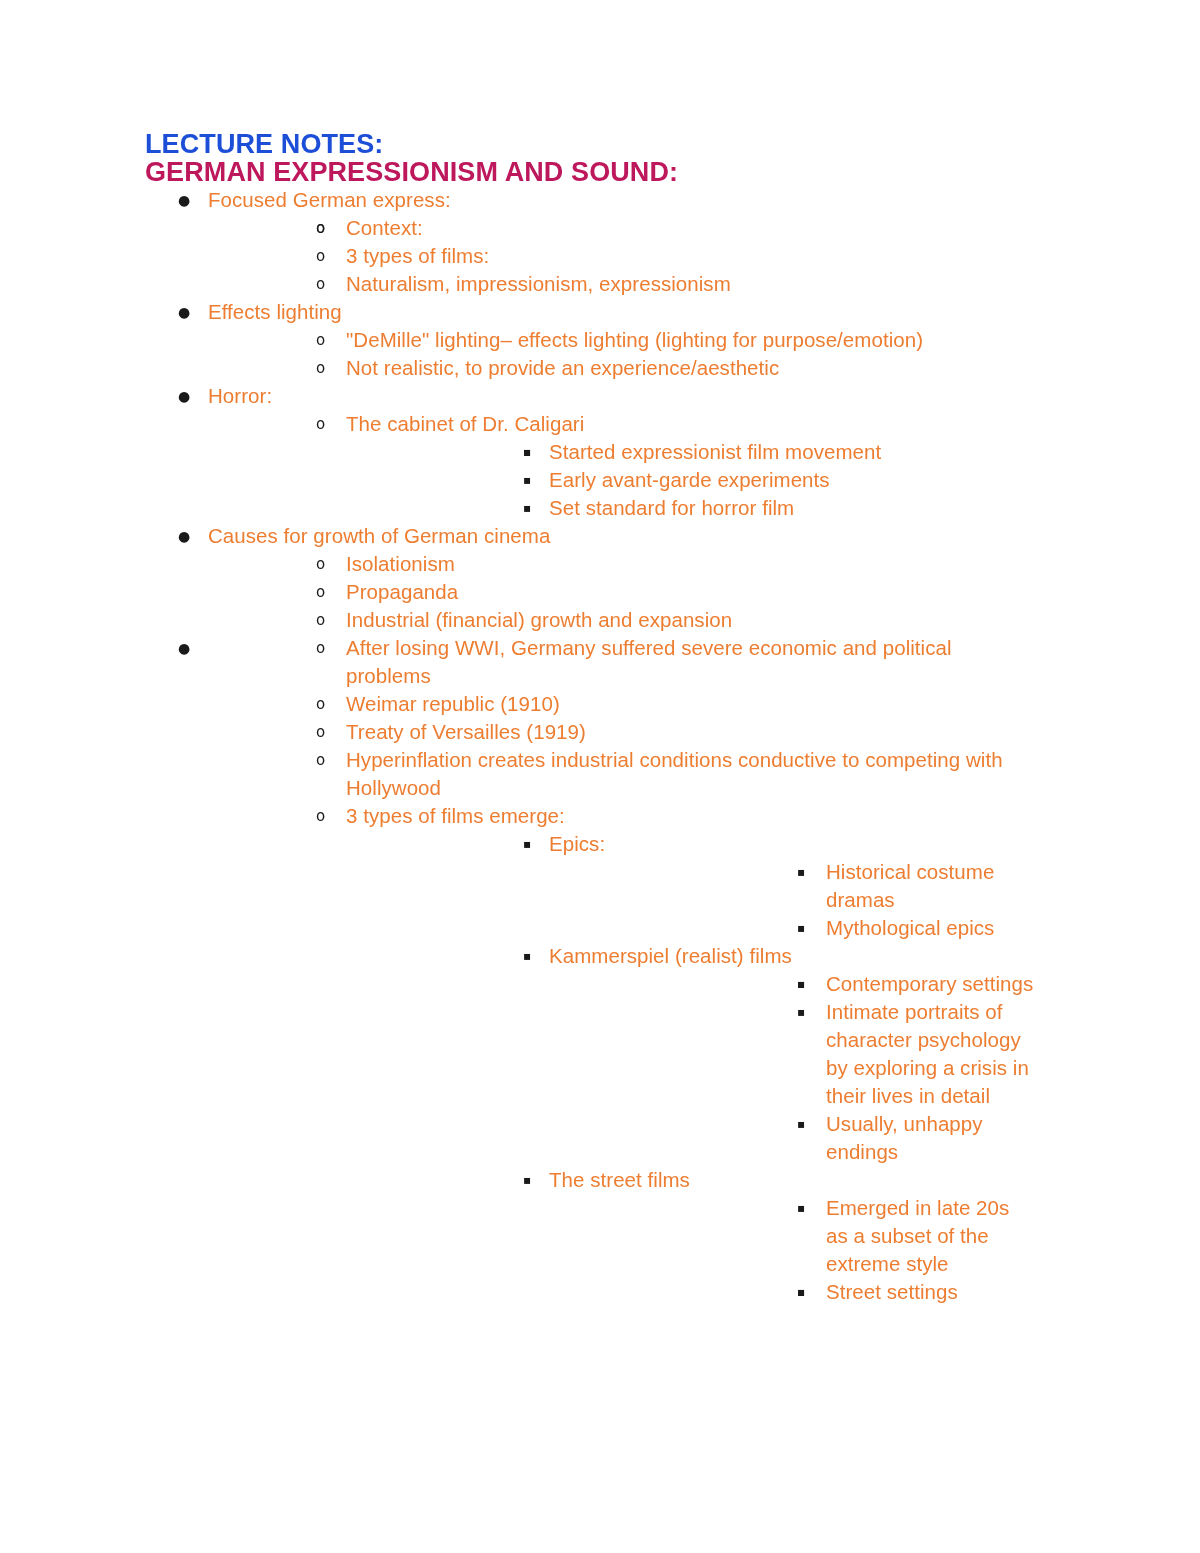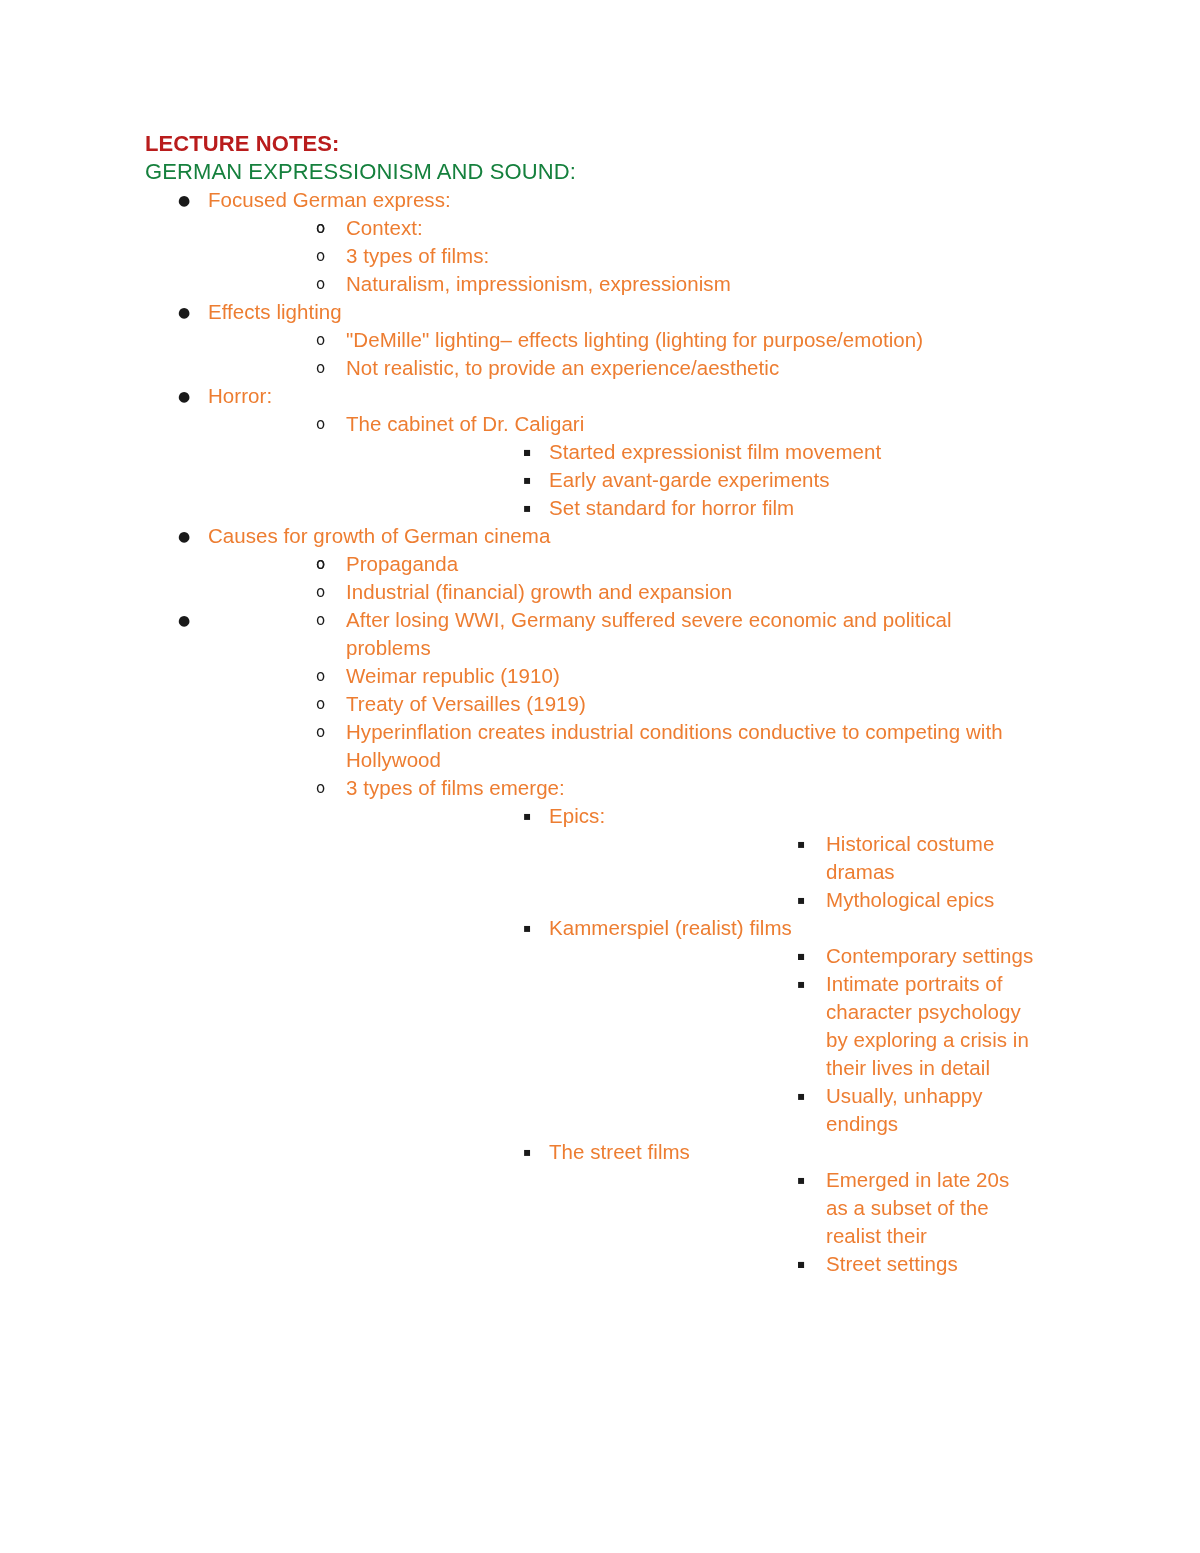--- a/index.html
+++ b/index.html
@@ -15,30 +15,30 @@
   }
   .page {
     position: relative;
     width: 1200px;
     height: 1553px;
     background: #ffffff;
     box-sizing: border-box;
     padding: 130px 165px 0 145px;
   }
   .doc-title {
-    color: #b91c1c;
-    font-size: 22px;
+    color: #1d4ed8;
+    font-size: 27px;
     font-weight: bold;
     line-height: 28px;
     letter-spacing: 0.1px;
   }
   .doc-subtitle {
-    color: #15803d;
-    font-size: 22px;
-    font-weight: normal;
+    color: #be185d;
+    font-size: 27px;
+    font-weight: bold;
     line-height: 28px;
     letter-spacing: 0.1px;
   }
   ul.outline {
     list-style: none;
     margin: 0;
     padding: 0;
   }
   ul.outline ul {
     list-style: none;
@@ -150,20 +150,21 @@
             </ul>
           </li>
         </ul>
       </li>
       <li class="item lvl1">
         <span class="bullet">●</span>
         <span class="text">Causes for growth of German cinema</span>
         <ul>
           <li class="item lvl2">
             <span class="bullet">o</span>
+            <span class="text">Isolationism</span>
           </li>
           <li class="item lvl2">
             <span class="bullet">o</span>
             <span class="text">Propaganda</span>
           </li>
           <li class="item lvl2">
             <span class="bullet">o</span>
             <span class="text">Industrial (financial) growth and expansion</span>
           </li>
         </ul>
@@ -225,21 +226,21 @@
                     <span class="text">Usually, unhappy endings</span>
                   </li>
                 </ul>
               </li>
               <li class="item lvl3">
                 <span class="bullet">▪</span>
                 <span class="text">The street films</span>
                 <ul>
                   <li class="item lvl4">
                     <span class="bullet">▪</span>
-                    <span class="text">Emerged in late 20s as a subset of the realist their</span>
+                    <span class="text">Emerged in late 20s as a subset of the extreme style</span>
                   </li>
                   <li class="item lvl4">
                     <span class="bullet">▪</span>
                   </li>
                   <li class="item lvl4">
                     <span class="bullet">▪</span>
                     <span class="text">Street settings</span>
                   </li>
                 </ul>
               </li>

